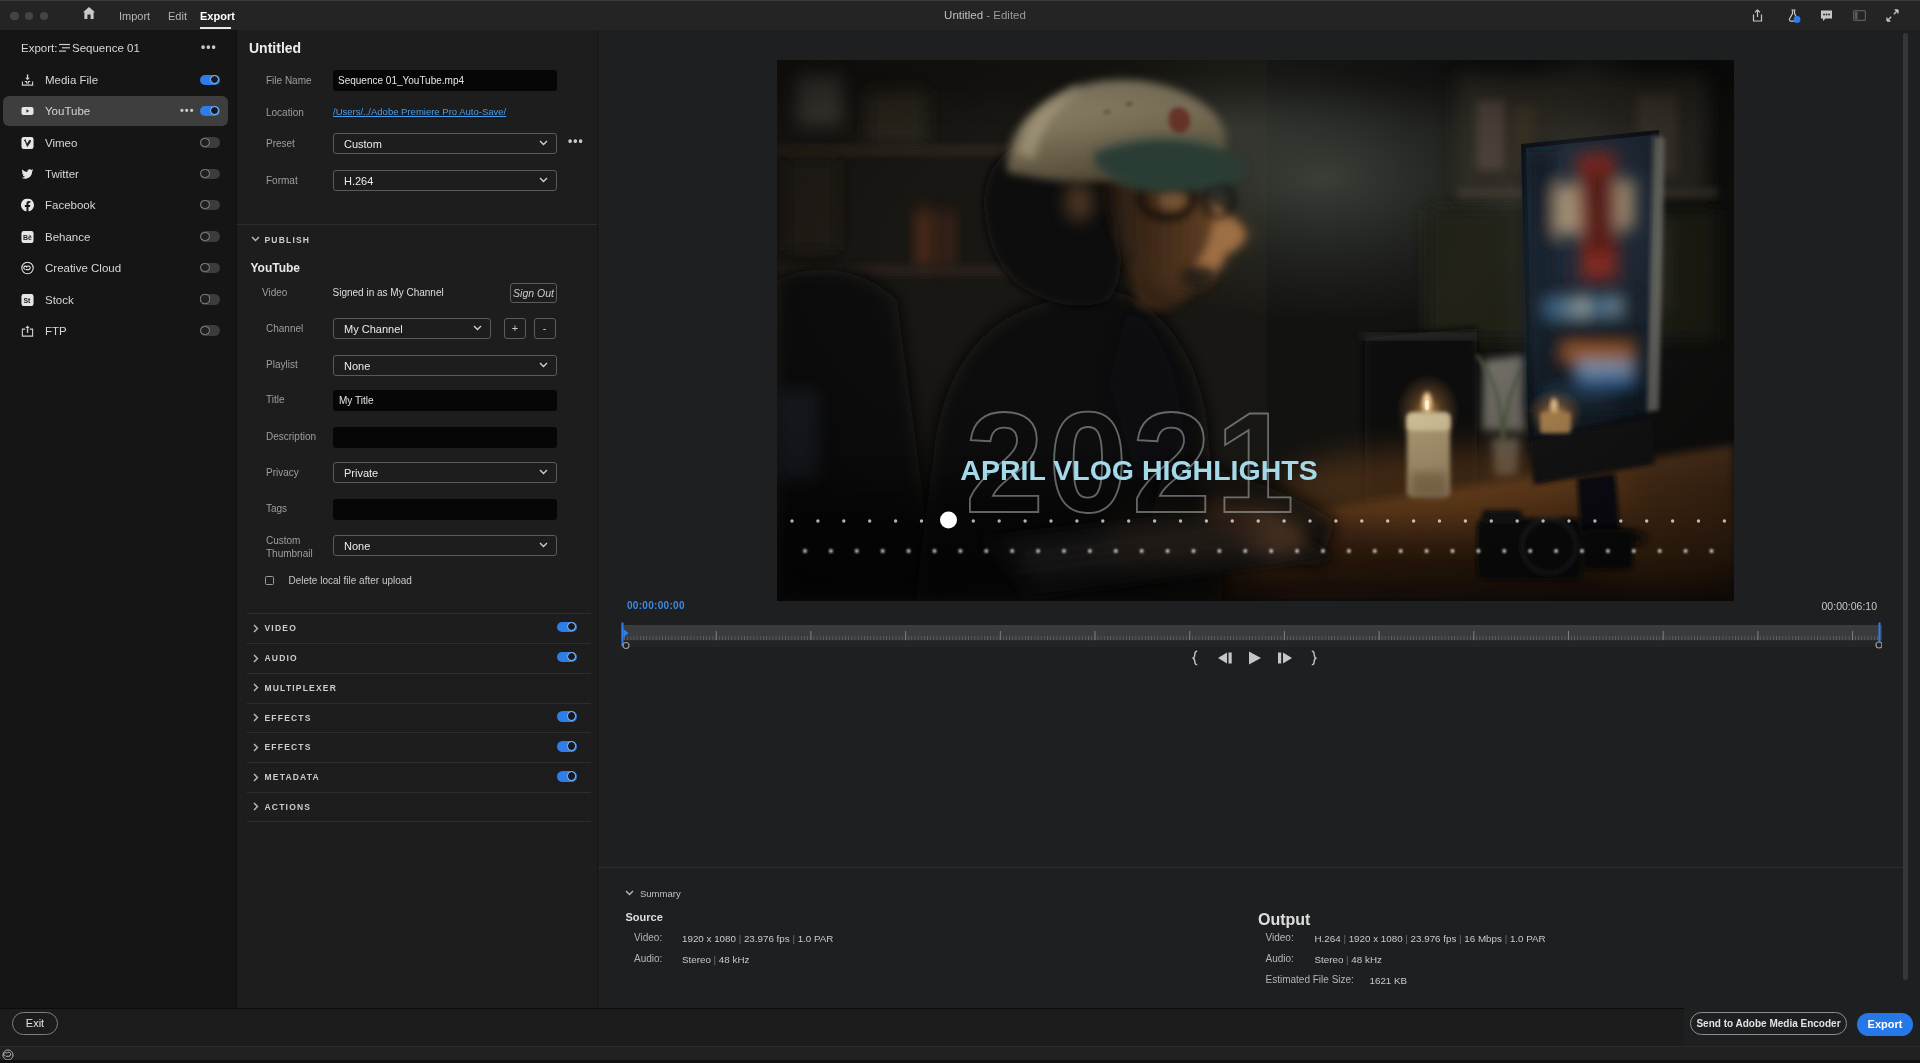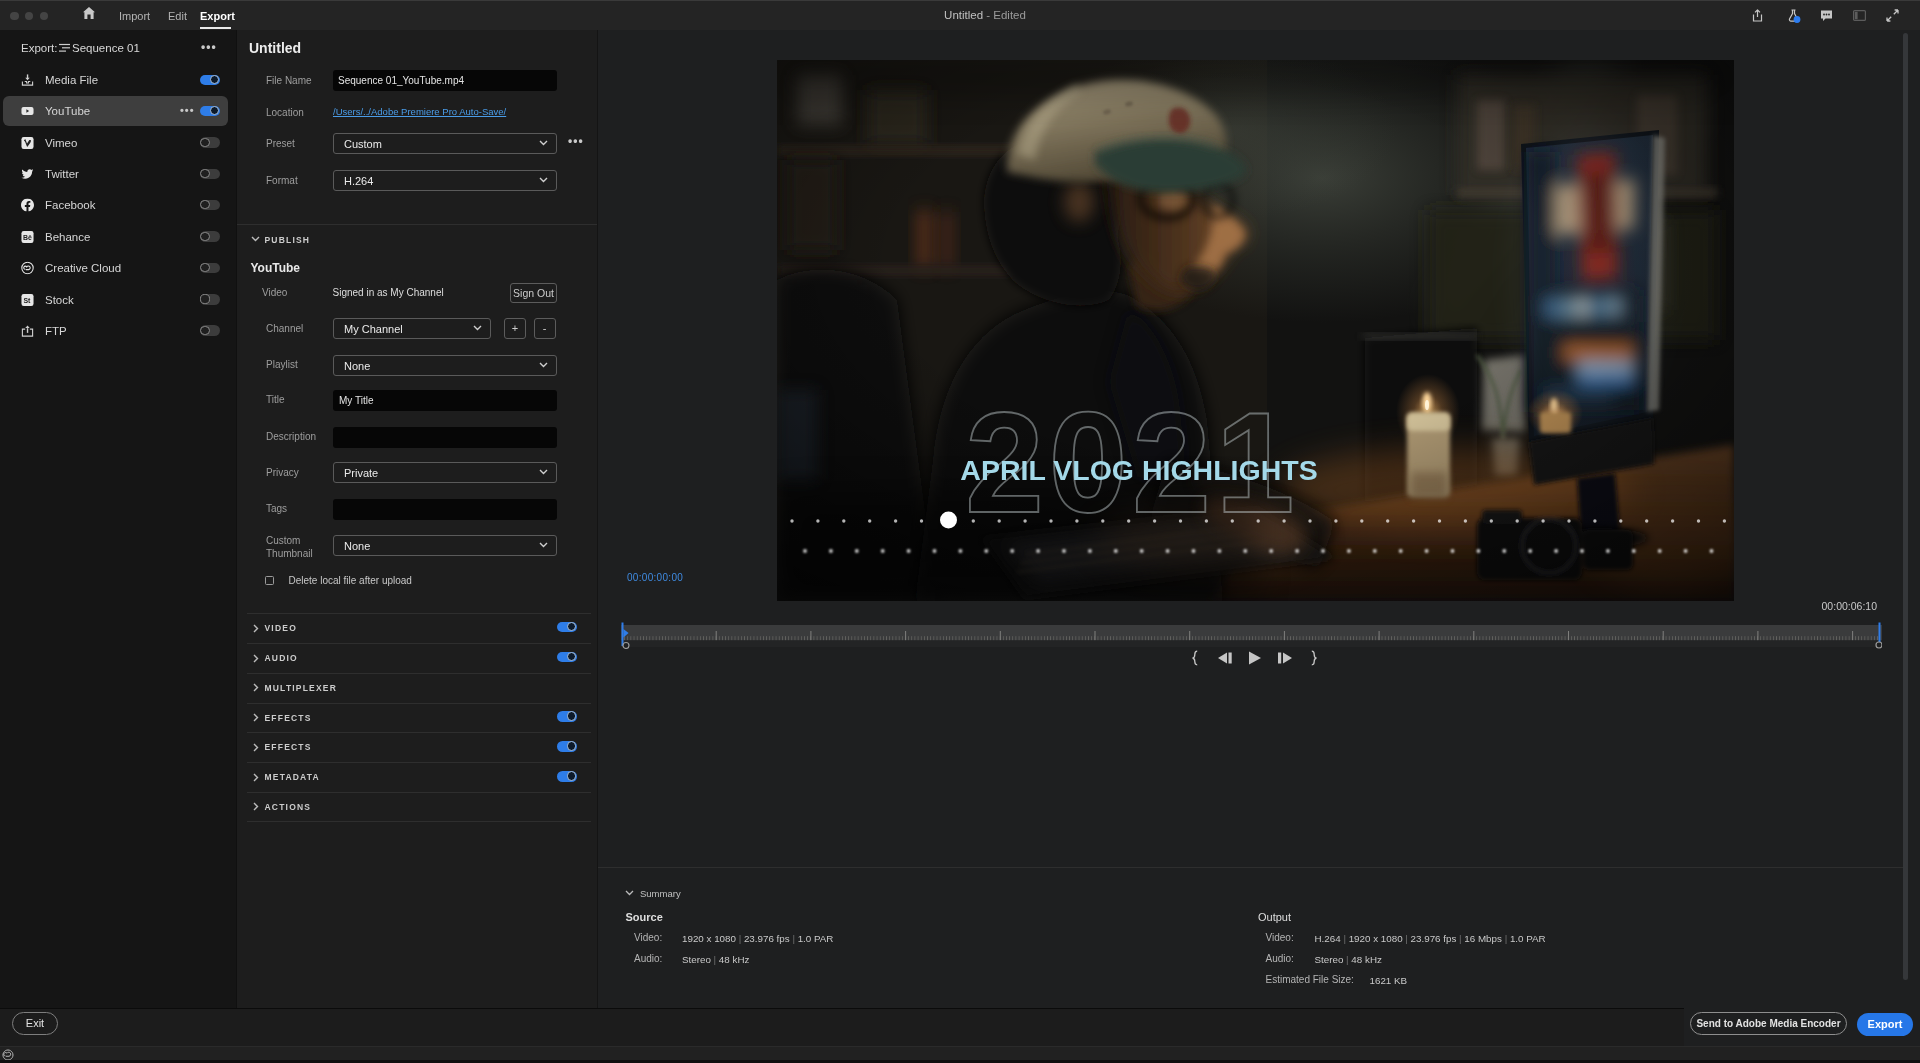--- a/index.html
+++ b/index.html
@@ -199,21 +199,21 @@
         <path d="M1 1 L4.5 4.5 L8 1" fill="none" stroke="#cfcfcf" stroke-width="1.4"></path>
       </svg></div>
  <div class="divh" style="top:194px"></div>
  <svg style="position:absolute;left:14px;top:206px" width="9" height="6" viewBox="0 0 9 6">
       <path d="M1 1 L4.5 4.5 L8 1" fill="none" stroke="#bbb" stroke-width="1.4"></path>
     </svg>
  <div class="seclbl" style="position:absolute;left:27.5px;top:205px">PUBLISH</div>
  <div style="position:absolute;left:13.5px;top:231px;font-size:12px;font-weight:bold;color:#e8e8e8">YouTube</div>
  <div class="flabel" style="left:25px;top:257px">Video</div>
  <div style="position:absolute;left:95.5px;top:256.5px;font-size:10px;color:#dedede">Signed in as My Channel</div>
- <div style="position:absolute;left:273px;top:252.5px;width:47px;height:20px;border:1px solid #5c5c5c;border-radius:3px;font-size:10.5px;color:#cccccc;text-align:center;line-height:19px">Sign Out</div>
+ <div style="position:absolute;left:273px;top:252.5px;width:47px;height:20px;border:1px solid #5c5c5c;border-radius:3px;font-style:italic;font-size:10.5px;color:#cccccc;text-align:center;line-height:19px">Sign Out</div>
  <div class="flabel" style="top:292.5px">Channel</div>
  <div class="dd" style="top:288px;width:158px">My Channel<svg width="9" height="6" viewBox="0 0 9 6">
         <path d="M1 1 L4.5 4.5 L8 1" fill="none" stroke="#cfcfcf" stroke-width="1.4"></path>
       </svg></div>
  <div style="position:absolute;left:267px;top:288px;width:22px;height:20.5px;border:1px solid #5c5c5c;border-radius:3px;color:#ccc;font-size:11px;text-align:center;line-height:19px">+</div>
  <div style="position:absolute;left:296.5px;top:288px;width:22px;height:20.5px;border:1px solid #5c5c5c;border-radius:3px;color:#ccc;font-size:11px;text-align:center;line-height:19px">-</div>
  <div class="flabel" style="top:328.5px">Playlist</div>
  <div class="dd" style="top:324.5px">None<svg width="9" height="6" viewBox="0 0 9 6">
         <path d="M1 1 L4.5 4.5 L8 1" fill="none" stroke="#cfcfcf" stroke-width="1.4"></path>
       </svg></div>
@@ -513,21 +513,21 @@
           <circle cx="753.2" cy="491" r="1.9" fill="#ffffff" opacity="0.8"></circle>
           <circle cx="779.1" cy="491" r="1.9" fill="#ffffff" opacity="0.8"></circle>
           <circle cx="805.0" cy="491" r="1.9" fill="#ffffff" opacity="0.8"></circle>
           <circle cx="830.9" cy="491" r="1.9" fill="#ffffff" opacity="0.8"></circle>
           <circle cx="856.8" cy="491" r="1.9" fill="#ffffff" opacity="0.8"></circle>
           <circle cx="882.7" cy="491" r="1.9" fill="#ffffff" opacity="0.8"></circle>
           <circle cx="908.6" cy="491" r="1.9" fill="#ffffff" opacity="0.8"></circle>
           <circle cx="934.5" cy="491" r="1.9" fill="#ffffff" opacity="0.8"></circle>
         </g>
 </svg></div>
- <div style="position:absolute;left:29px;top:542px;font-size:10px;font-weight:normal;color:#3f8ae0;letter-spacing:0.3px">00:00:00:00</div>
+ <div style="position:absolute;left:29px;top:570px;font-size:10px;font-weight:bold;color:#3f8ae0;letter-spacing:0.3px">00:00:00:00</div>
  <div style="position:absolute;left:1149px;top:570px;width:130px;text-align:right;font-size:10.5px;color:#c9c9c9">00:00:06:10</div>
  <svg style="position:absolute;left:23px;top:590.5px" width="1261" height="28" viewBox="0 0 1261 28">
   <defs>
    <pattern id="tmin" width="3.156" height="28" patternUnits="userSpaceOnUse">
           <rect x="0" y="15.2" width="0.8" height="4" fill="#62625f"></rect>
         </pattern>
    <pattern id="tmaj" width="94.7" height="28" patternUnits="userSpaceOnUse">
           <rect x="0" y="10" width="1" height="9.2" fill="#7e7e7c"></rect>
         </pattern>
   </defs>
@@ -553,21 +553,21 @@
  <div style="position:absolute;left:0px;top:837px;width:1306px;height:1px;background:#2e2e2e"></div>
  <svg style="position:absolute;left:27px;top:860px" width="9" height="6" viewBox="0 0 9 6">
       <path d="M1 1 L4.5 4.5 L8 1" fill="none" stroke="#bbb" stroke-width="1.3"></path>
     </svg>
  <div style="position:absolute;left:42px;top:858px;font-size:9.5px;color:#c0c0c0">Summary</div>
  <div style="position:absolute;left:27.5px;top:881px;font-size:11px;font-weight:bold;color:#dedede">Source</div>
  <div style="position:absolute;left:36px;top:902px;font-size:10px;color:#b4b4b4">Video:</div>
  <div style="position:absolute;left:84px;top:903px;font-size:9.8px;color:#c9c9c9">1920 x 1080 <span style="color:#6e6e6e">|</span> 23.976 fps <span style="color:#6e6e6e">|</span> 1.0 PAR</div>
  <div style="position:absolute;left:36px;top:922.5px;font-size:10px;color:#b4b4b4">Audio:</div>
  <div style="position:absolute;left:84px;top:923.5px;font-size:9.8px;color:#c9c9c9">Stereo <span style="color:#6e6e6e">|</span> 48 kHz</div>
- <div style="position:absolute;left:660px;top:881px;font-size:11px;font-weight:normal;color:#dedede">Output</div>
+ <div style="position:absolute;left:660px;top:881px;font-size:16px;font-weight:bold;color:#dedede">Output</div>
  <div style="position:absolute;left:667.5px;top:902px;font-size:10px;color:#b4b4b4">Video:</div>
  <div style="position:absolute;left:716.5px;top:903px;font-size:9.8px;color:#c9c9c9">H.264 <span style="color:#6e6e6e">|</span> 1920 x 1080 <span style="color:#6e6e6e">|</span> 23.976 fps <span style="color:#6e6e6e">|</span> 16 Mbps <span style="color:#6e6e6e">|</span> 1.0 PAR</div>
  <div style="position:absolute;left:667.5px;top:922.5px;font-size:10px;color:#b4b4b4">Audio:</div>
  <div style="position:absolute;left:716.5px;top:923.5px;font-size:9.8px;color:#c9c9c9">Stereo <span style="color:#6e6e6e">|</span> 48 kHz</div>
  <div style="position:absolute;left:667.5px;top:944px;font-size:10px;color:#b4b4b4">Estimated File Size:</div>
  <div style="position:absolute;left:771.5px;top:944.5px;font-size:9.8px;color:#c9c9c9">1621 KB</div>
  <div style="position:absolute;left:1305px;top:3px;width:5px;height:947px;border-radius:3px;background:#35373a"></div>
 </div>
 <div style="position:absolute;left:236px;top:30px;width:1px;height:978px;background:#101010"></div>
 <div style="position:absolute;left:597px;top:30px;width:1px;height:978px;background:#141414"></div>

